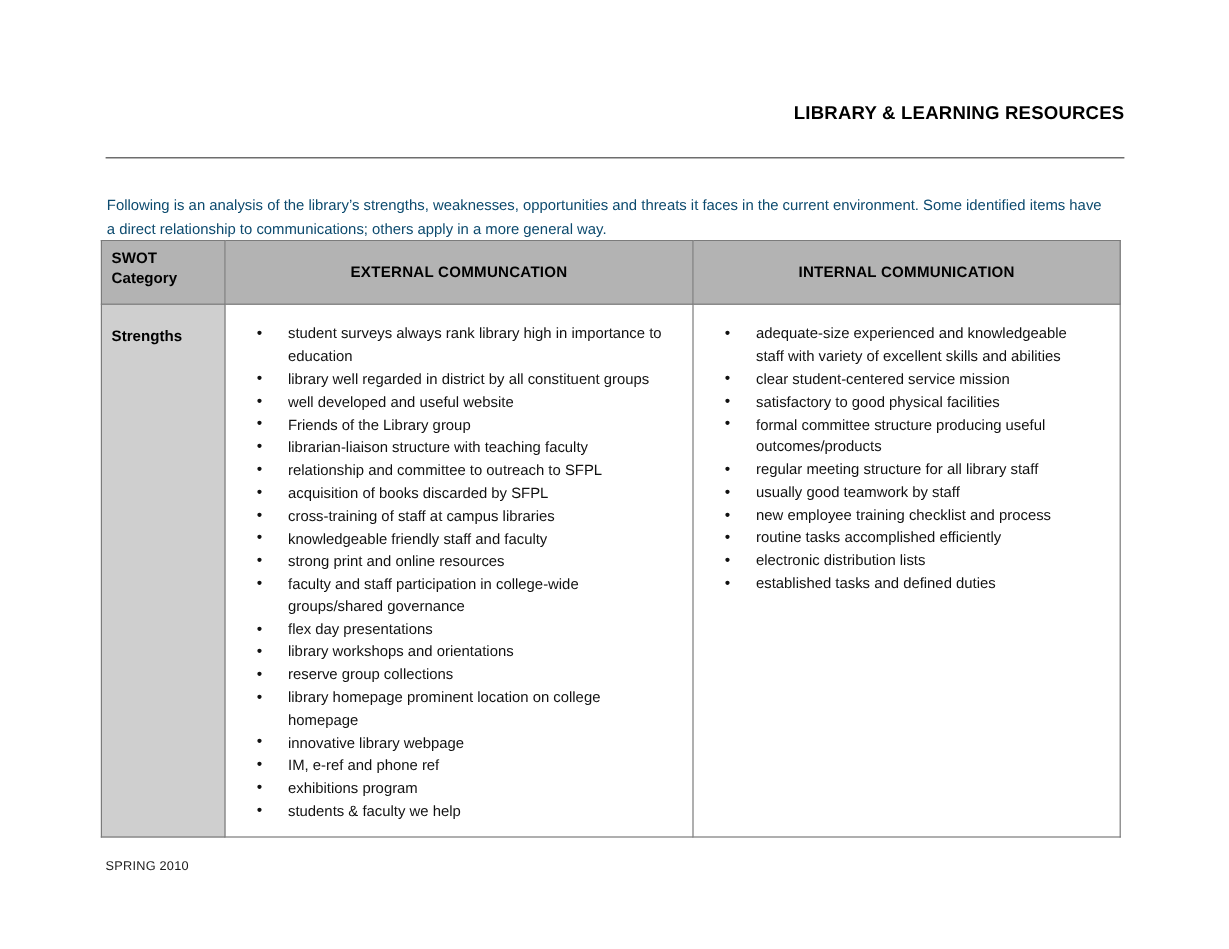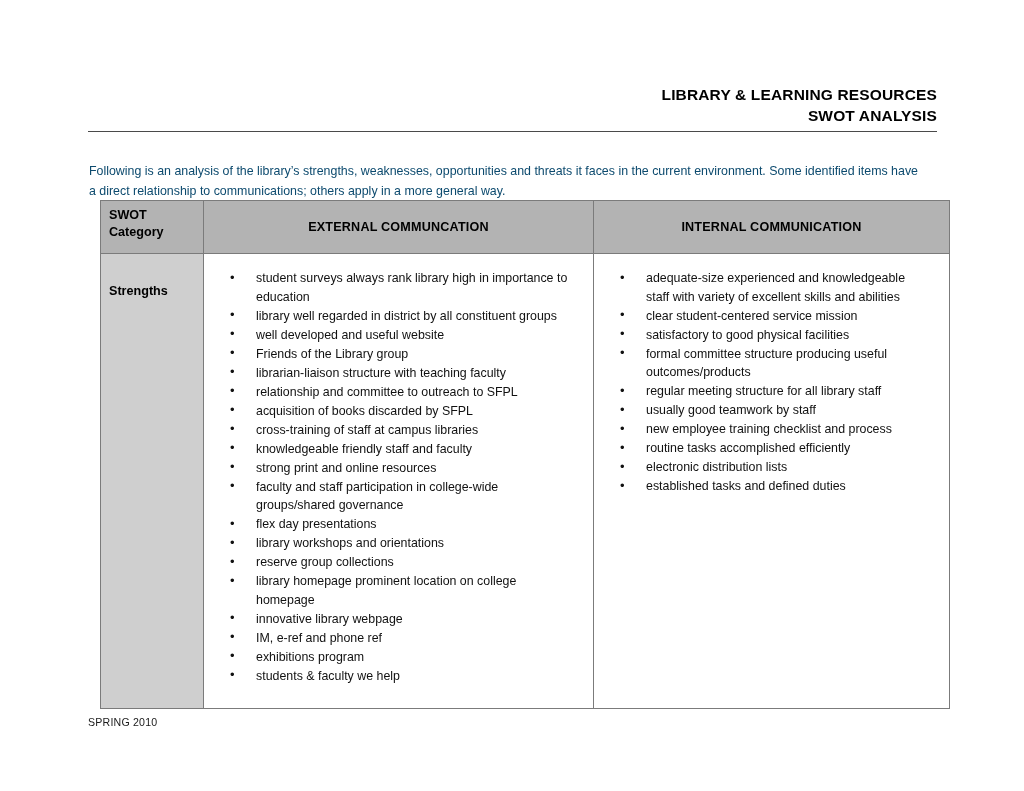--- a/index.html
+++ b/index.html
@@ -56,21 +56,21 @@
     width: 838px;
     font-size: 12.4px;
     line-height: 20px;
     color: #0c4a6e;
     text-align: left;
   }
 
   
   .swot-table {
     position: absolute;
-    left: 100px;
+    left: 84px;
     top: 200px;
     width: 849px;
     border-collapse: collapse;
     table-layout: fixed;
   }
   .swot-table col.c-cat { width: 103px; }
   .swot-table col.c-ext { width: 390px; }
   .swot-table col.c-int { width: 356px; }
 
   .swot-table th,
@@ -97,21 +97,21 @@
   th.h-ext, th.h-int {
     text-align: center;
     vertical-align: middle;
     letter-spacing: 0.2px;
   }
 
   td.cat-cell {
     background: #cfcfcf;
     font-size: 12.6px;
     font-weight: bold;
-    padding: 30px 0 0 8px;
+    padding: 19px 0 0 8px;
     height: 424px;
   }
 
   td.list-cell {
     background: #ffffff;
     padding: 15px 20px 10px 0;
   }
 
   ul.bullets {
     margin: 0;
@@ -148,21 +148,20 @@
     color: #1a1a1a;
   }
 </style>
 </head>
 <body>
 
 <div class="page">
 
   <div class="doc-header">
     <div class="title-line">LIBRARY &amp; LEARNING RESOURCES</div>
-    <div class="title-line">SWOT ANALYSIS</div>
   </div>
 
   <div class="header-rule"></div>
 
   <p class="intro">Following is an analysis of the library’s strengths, weaknesses, opportunities and threats it faces in the current environment. Some identified items have a direct relationship to communications; others apply in a more general way.</p>
 
   <table class="swot-table">
     <colgroup>
       <col class="c-cat">
       <col class="c-ext">

